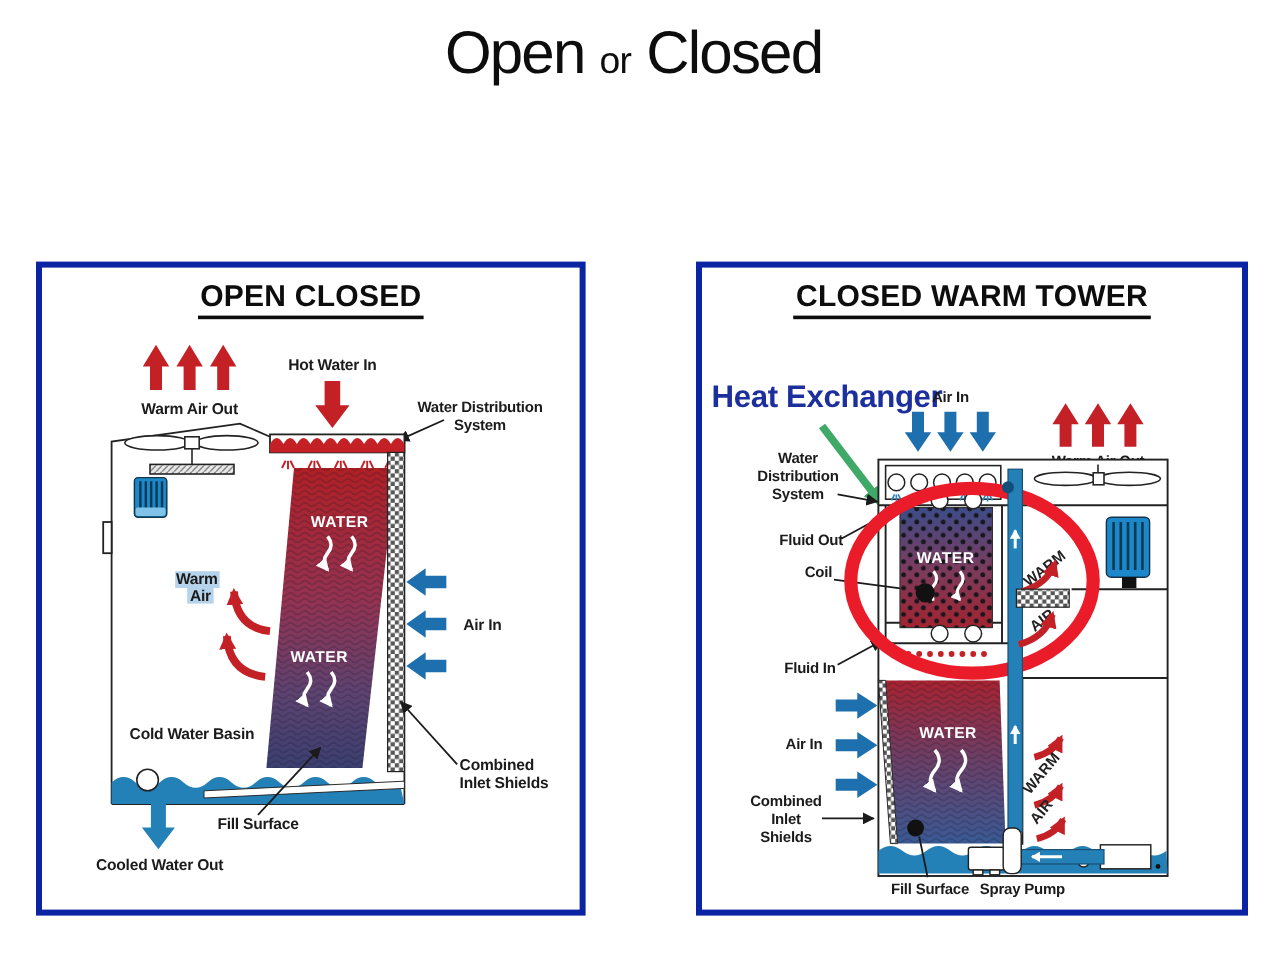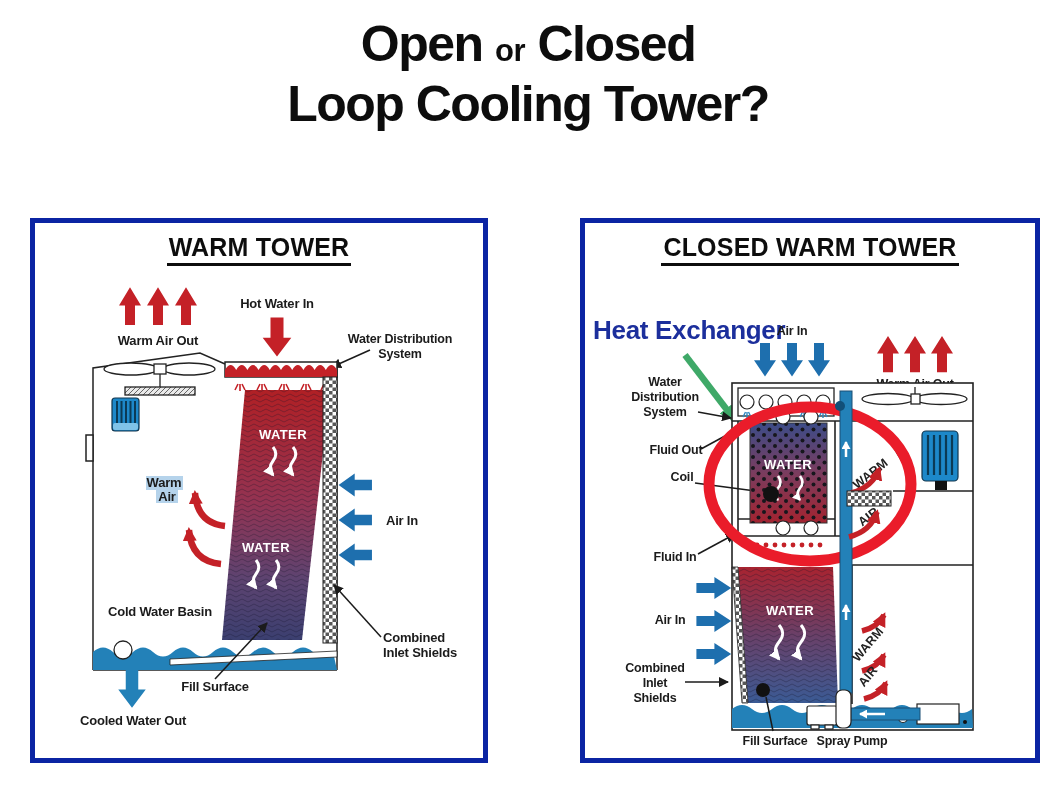--- a/index.html
+++ b/index.html
@@ -1,20 +1,20 @@
 <!DOCTYPE html>
 <html><head>
 <meta charset="utf-8">
 <style>
   html,body{margin:0;padding:0;}
   body{
     width:1056px;height:796px;position:relative;background:#ffffff;overflow:hidden;
     font-family:"Liberation Sans",sans-serif;
   }
-  .slide-title{position:absolute;top:14px;left:0;width:1056px;text-align:center;color:#0d0d0d;line-height:1.2;font-weight:bold;}
+  .slide-title{position:absolute;top:14px;left:0;width:1056px;text-align:center;color:#0d0d0d;line-height:1.2;font-weight:normal;}
   .t-big{font-size:50px;letter-spacing:-1.5px;}
   .t-or{font-size:31px;letter-spacing:-0.5px;margin:0 8px;}
   .panel{position:absolute;top:218px;height:545px;border:5px solid #0b24a3;background:#fff;box-sizing:border-box;}
   #panel-open{left:30px;width:458px;}
   #panel-closed{left:580px;width:460px;}
   .panel-heading{position:absolute;top:10px;left:0;width:100%;text-align:center;z-index:2;}
   .panel-heading span{display:inline-block;font-size:25px;font-weight:bold;color:#0d0d0d;letter-spacing:0.2px;border-bottom:3px solid #0d0d0d;padding:0 2px 1px 2px;}
   .diagram{position:absolute;left:0;top:0;overflow:visible;}
   .lbl{font:bold 13px "Liberation Sans",sans-serif;fill:#1b1b1b;letter-spacing:-0.2px;}
   .lbls{font:bold 12.5px "Liberation Sans",sans-serif;fill:#1b1b1b;letter-spacing:-0.2px;}
@@ -24,26 +24,25 @@
 </style>
 </head>
 <body>
 
 <div class="slide-title">
   <div>
     <span class="t-big">Open</span>
     <span class="t-or">or</span>
     <span class="t-big">Closed</span>
   </div>
-  <div class="t-big">Loop Cooling Tower?</div>
 </div>
 
 <div class="panel" id="panel-open">
   <div class="panel-heading">
-    <span>WARM TOWER</span>
+    <span>OPEN CLOSED</span>
   </div>
   <svg class="diagram" width="448" height="535" viewBox="0 0 448 535">
     <defs>
       <path id="ba" d="M0,-16 L11,-2 L5,-2 L5,13 L-5,13 L-5,-2 L-11,-2 Z"></path>
       <g id="spr" stroke="#c42127" stroke-width="1.6" fill="none">
           <path d="M-5,7 L-2,1 M0,8 L0,1 M5,7 L2,1"></path>
         </g>
       <g id="sprB" stroke="#2e86c0" stroke-width="1.4" fill="none">
           <path d="M-4,5 L-1.5,0 M0,6 L0,0 M4,5 L1.5,0"></path>
         </g>

